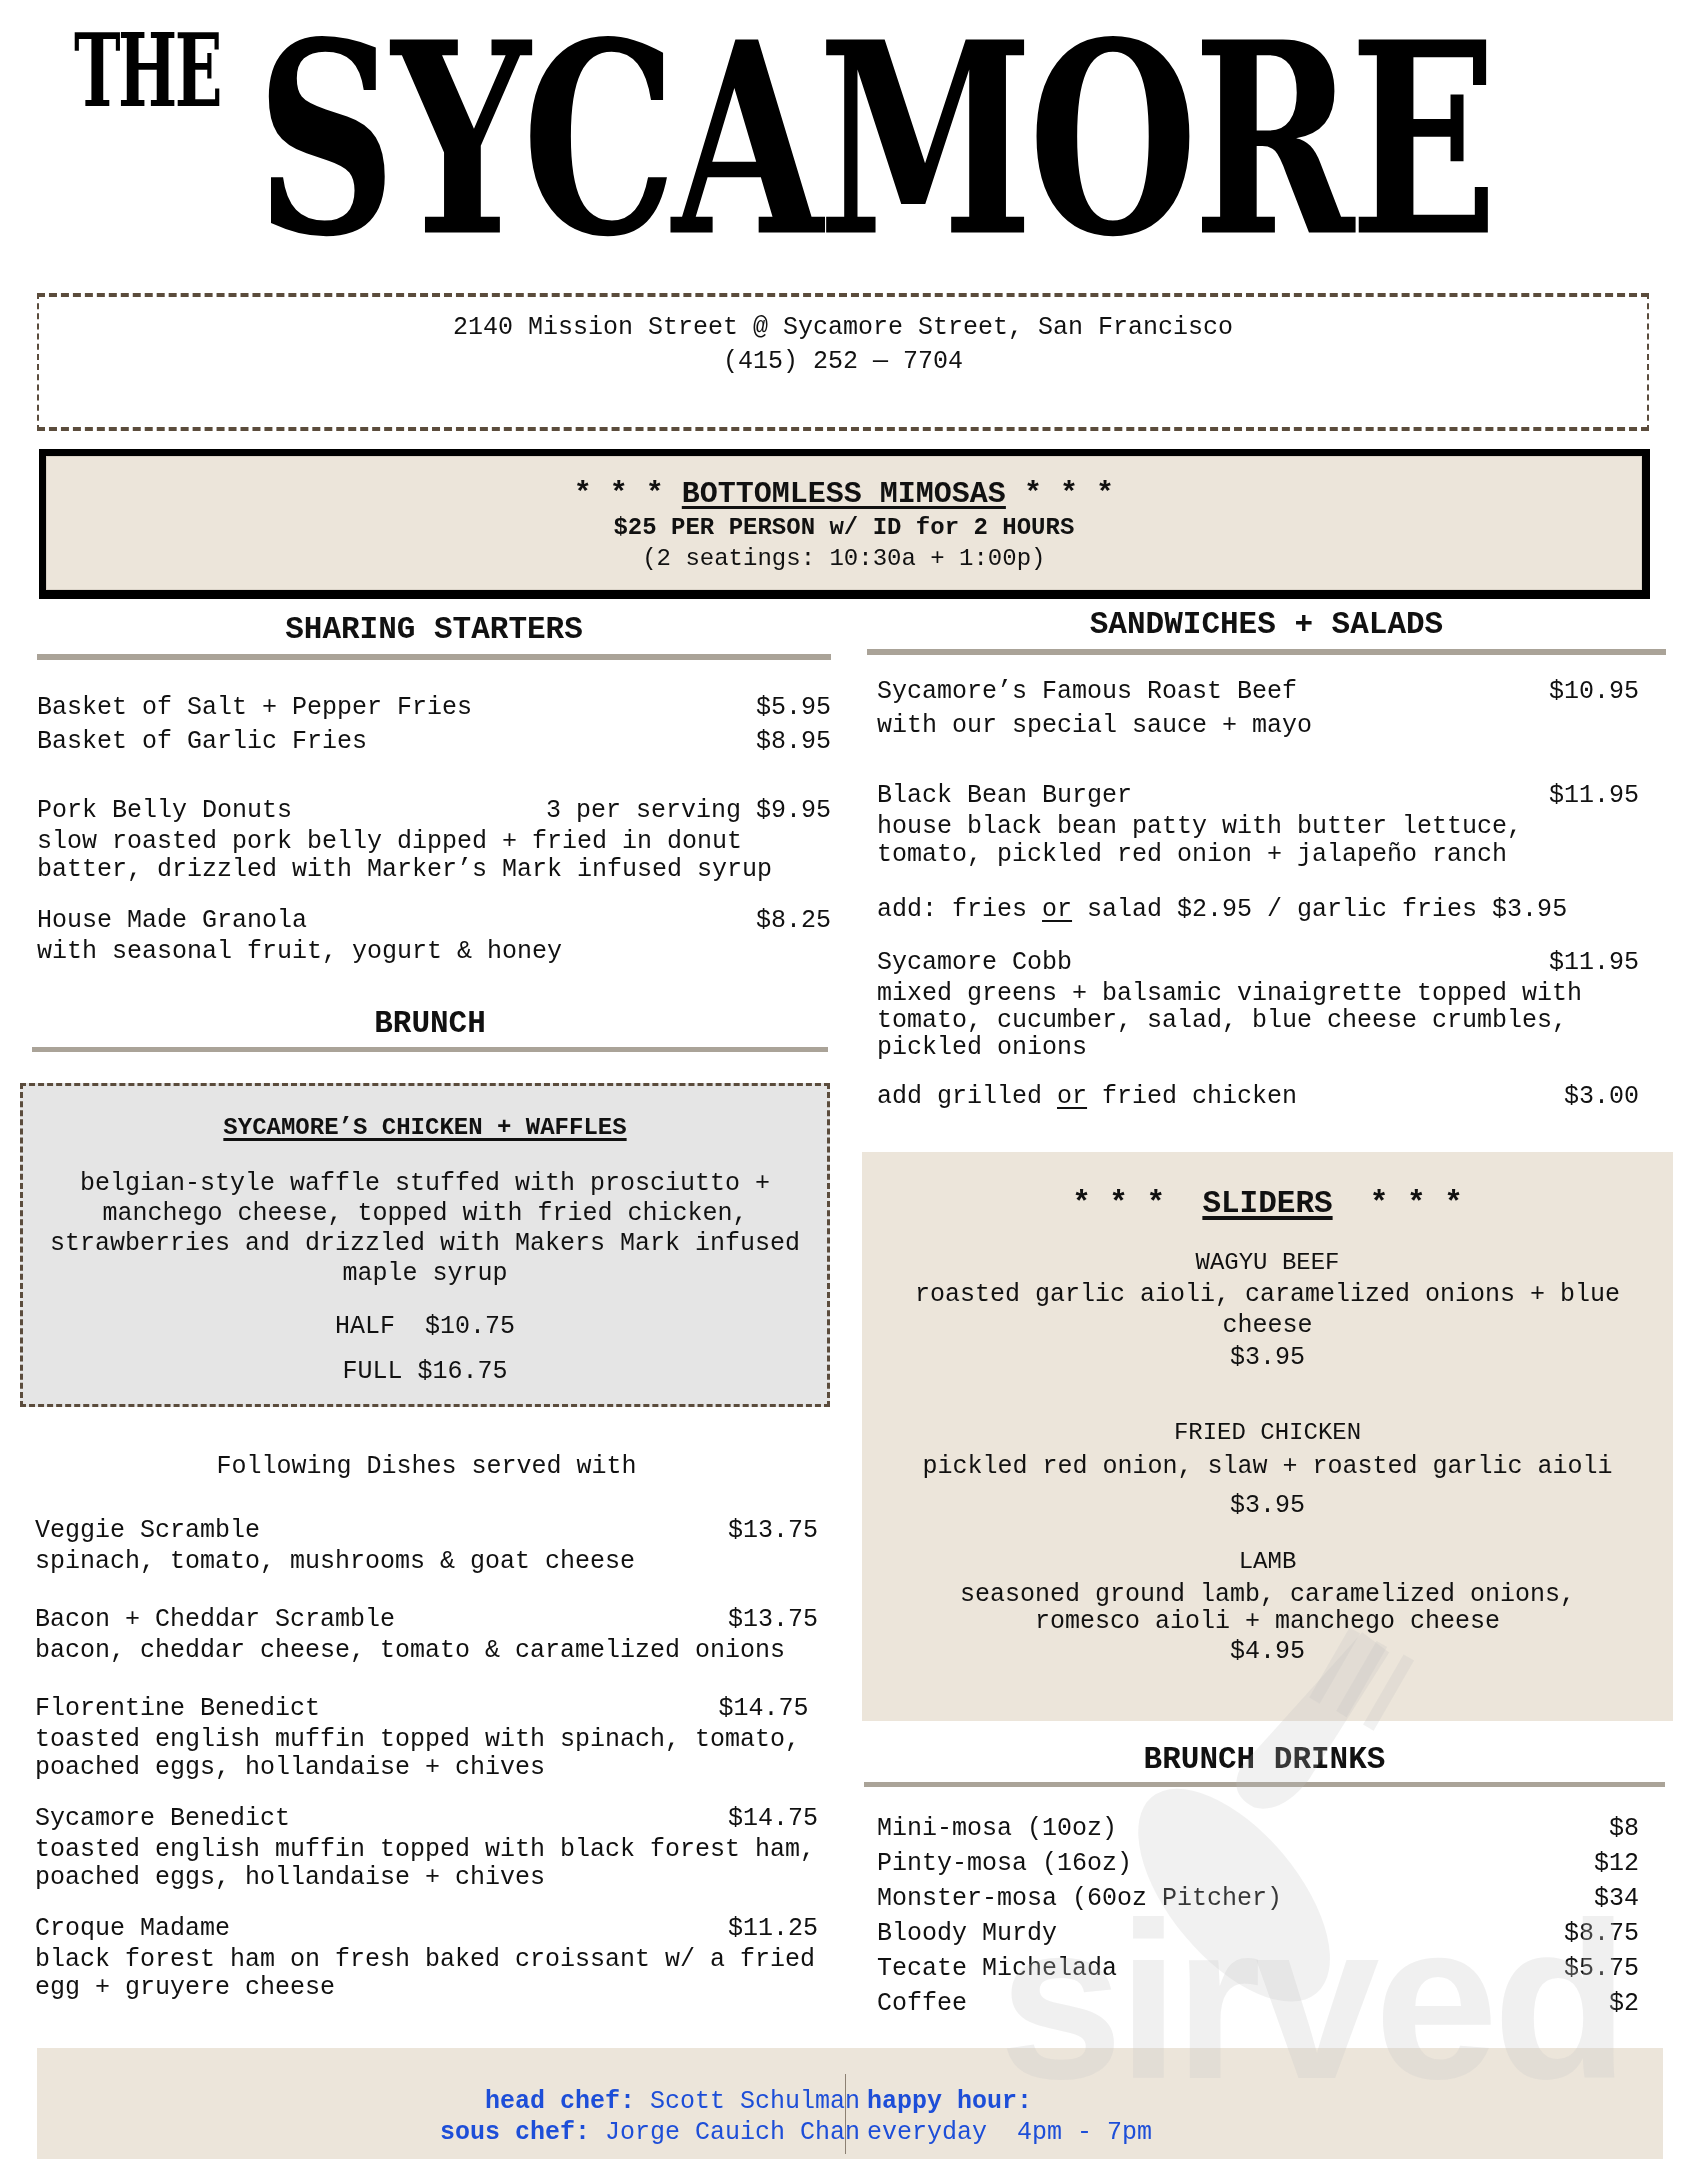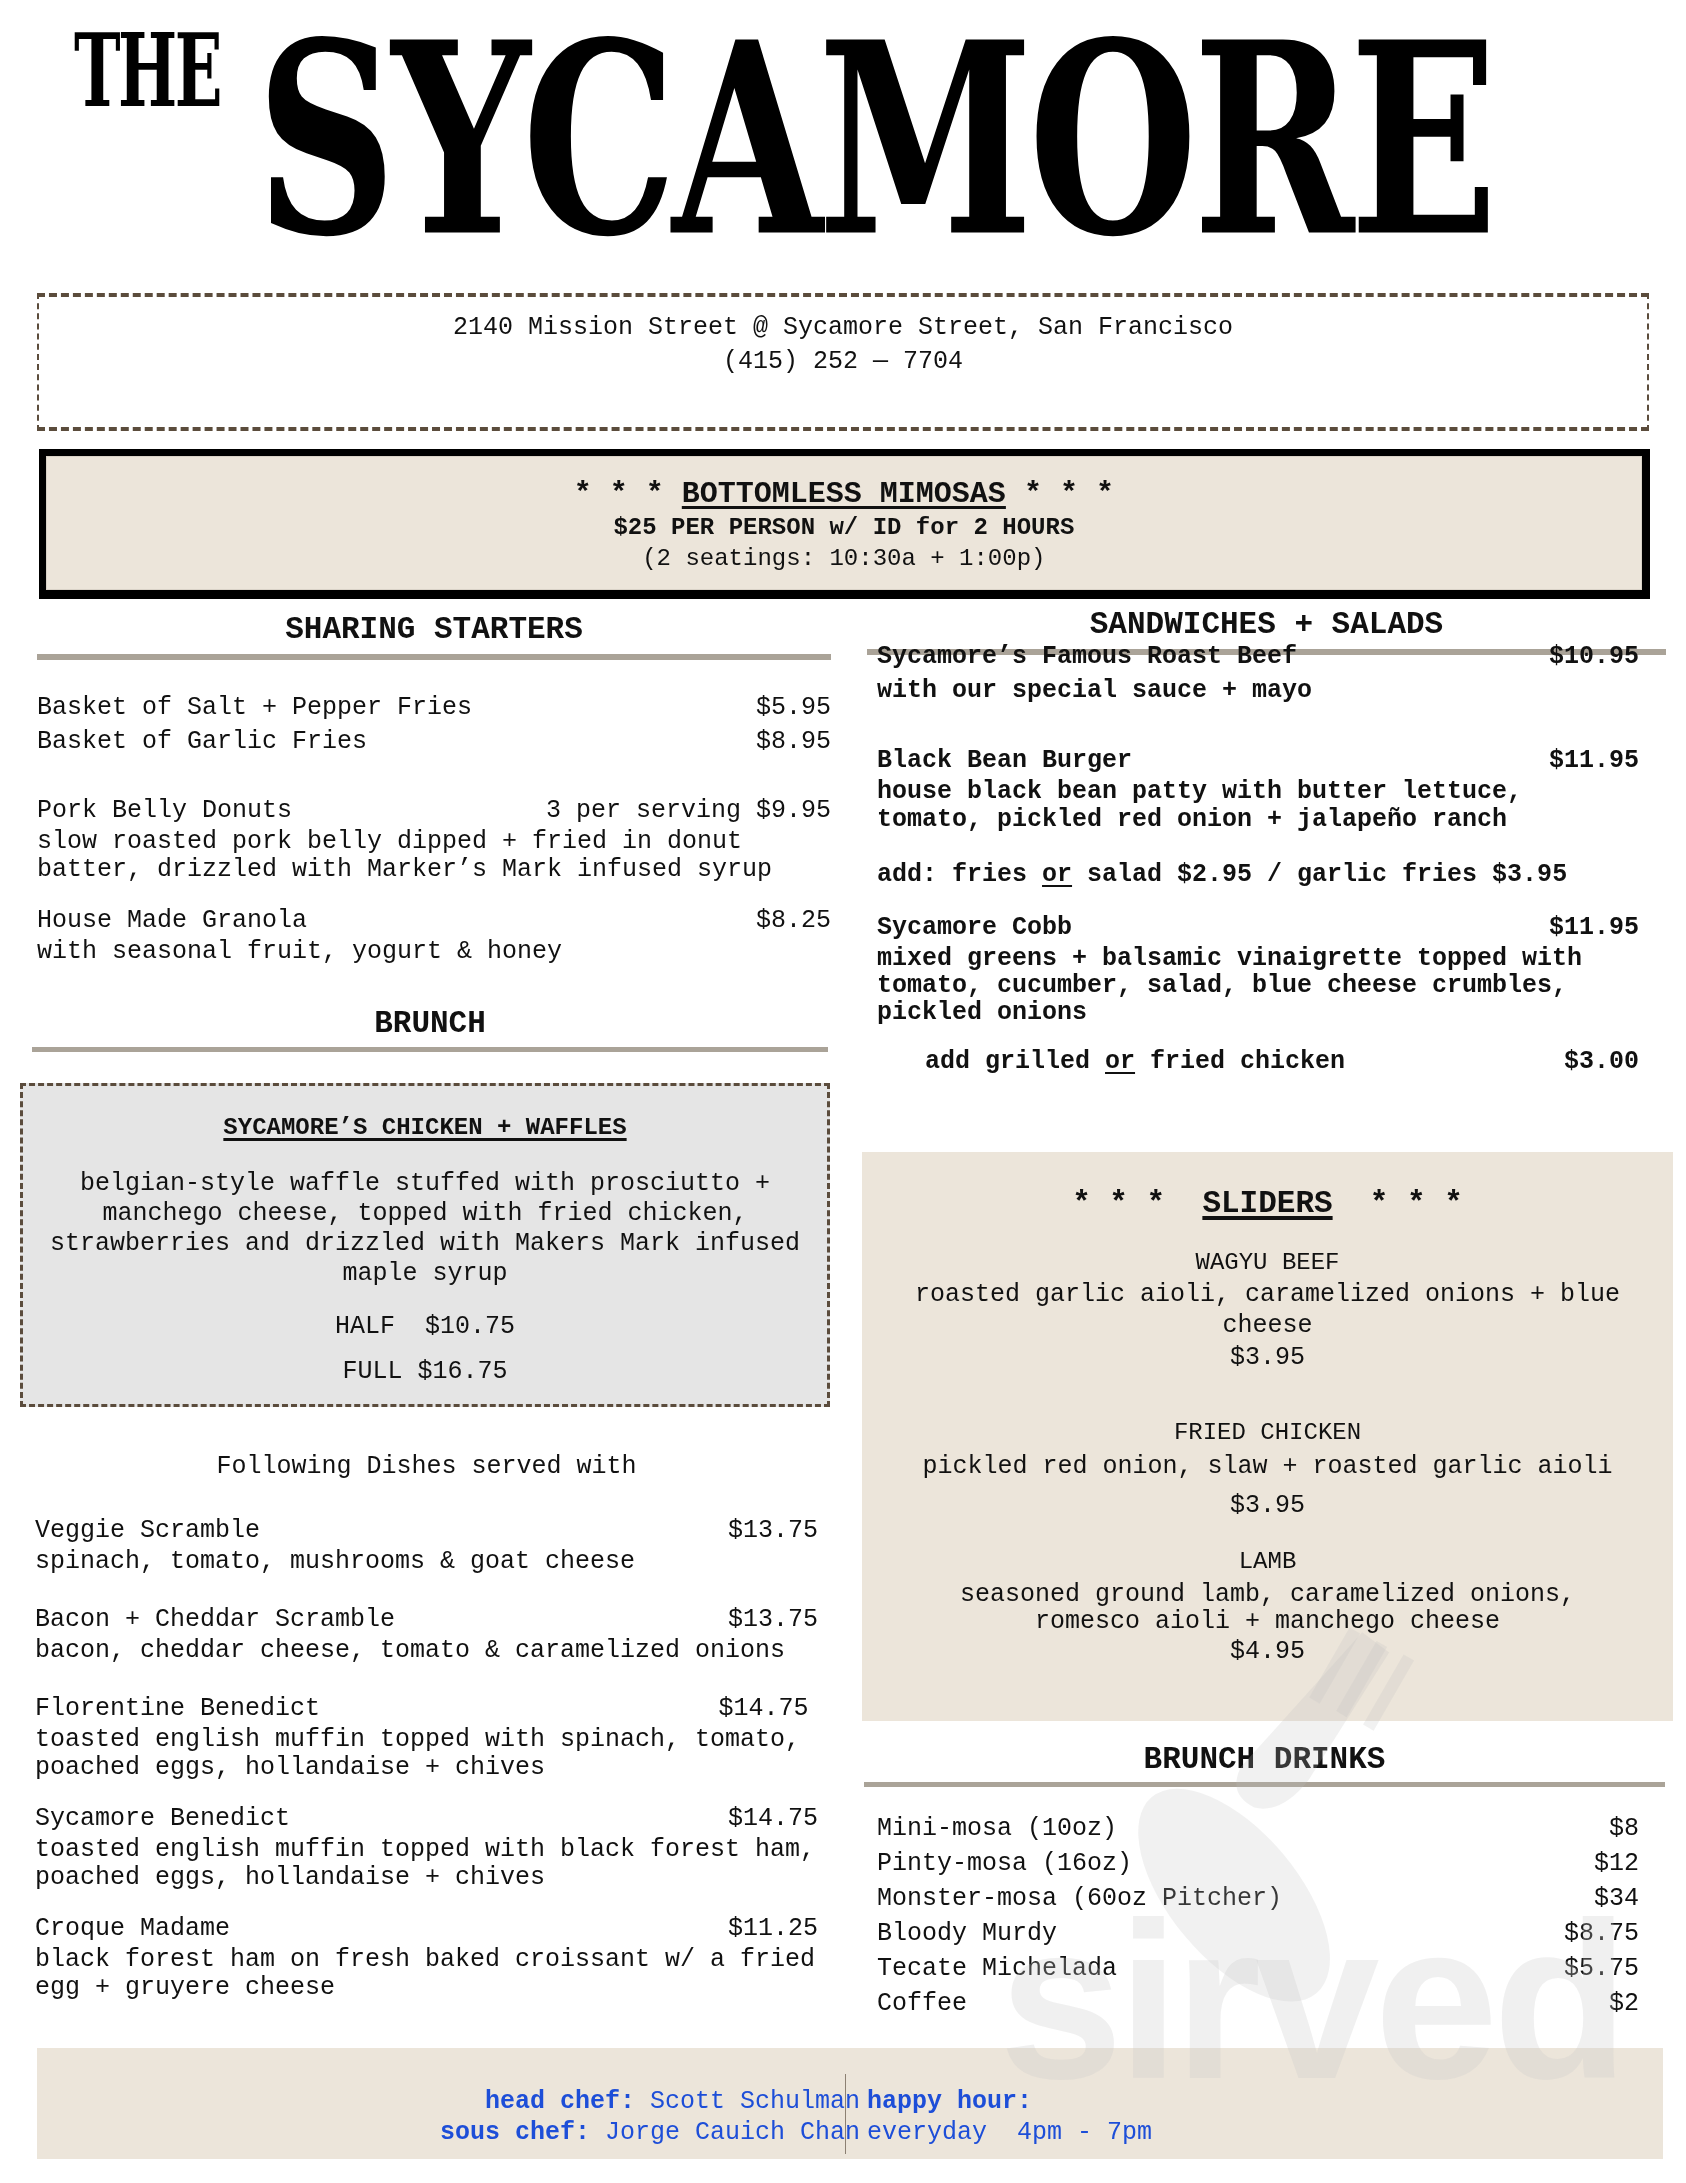--- a/index.html
+++ b/index.html
@@ -186,41 +186,41 @@
     <div class="item-row"><span>Croque Madame</span><span>$11.25</span></div>
     <div class="item-desc">black forest ham on fresh baked croissant w/ a fried egg + gruyere cheese</div>
   </div>
 </div>
 
 <div class="abs" style="left:867px; top:606px; width:799px;">
   <div class="sec-head">SANDWICHES + SALADS</div>
   <div class="sec-rule" style="margin-top:5.4px;"></div>
 </div>
 
-<div class="abs" style="left:877px; top:640px; width:762px;font-weight:bold;">
+<div class="abs" style="left:877px; top:675px; width:762px;">
   <div>
     <div class="item-row"><span>Sycamore’s Famous Roast Beef</span><span>$10.95</span></div>
     <div class="item-desc" style="line-height:34px;">with our special sauce + mayo</div>
   </div>
 
   <div style="margin-top:36px;">
     <div class="item-row"><span>Black Bean Burger</span><span>$11.95</span></div>
     <div class="item-desc">house black bean patty with butter lettuce, tomato, pickled red onion + jalapeño ranch</div>
   </div>
 
   <div class="item-row" style="margin-top:24px;">
     <span><span>add: fries </span><span class="u2">or</span><span> salad $2.95 / garlic fries $3.95</span></span>
   </div>
 
   <div style="margin-top:19px;">
     <div class="item-row"><span>Sycamore Cobb</span><span>$11.95</span></div>
     <div class="item-desc" style="line-height:27px;">mixed greens + balsamic vinaigrette topped with tomato, cucumber, salad, blue cheese crumbles, pickled onions</div>
   </div>
 
-  <div class="item-row" style="margin-top:19px;margin-left:48px;">
+  <div class="item-row" style="margin-top:19px;">
     <span><span>add grilled </span><span class="u2">or</span><span> fried chicken</span></span>
     <span>$3.00</span>
   </div>
 </div>
 
 <div class="abs sliders">
   <div class="sliders-title"><span>* * *</span>  <span class="u">SLIDERS</span>  <span>* * *</span></div>
 
   <div style="margin-top:23px; padding:0 27px;">
     <div class="slider-name">WAGYU BEEF</div>

